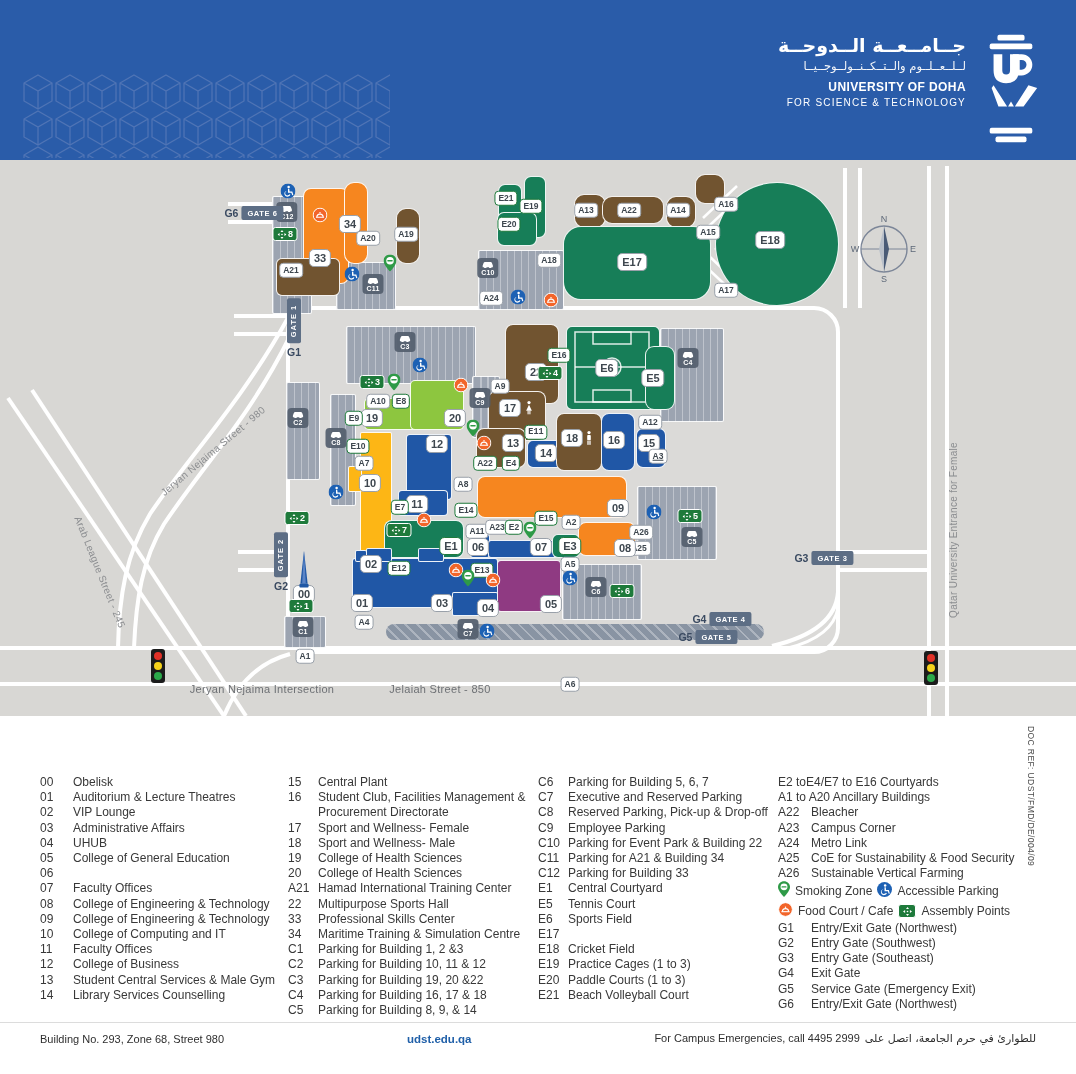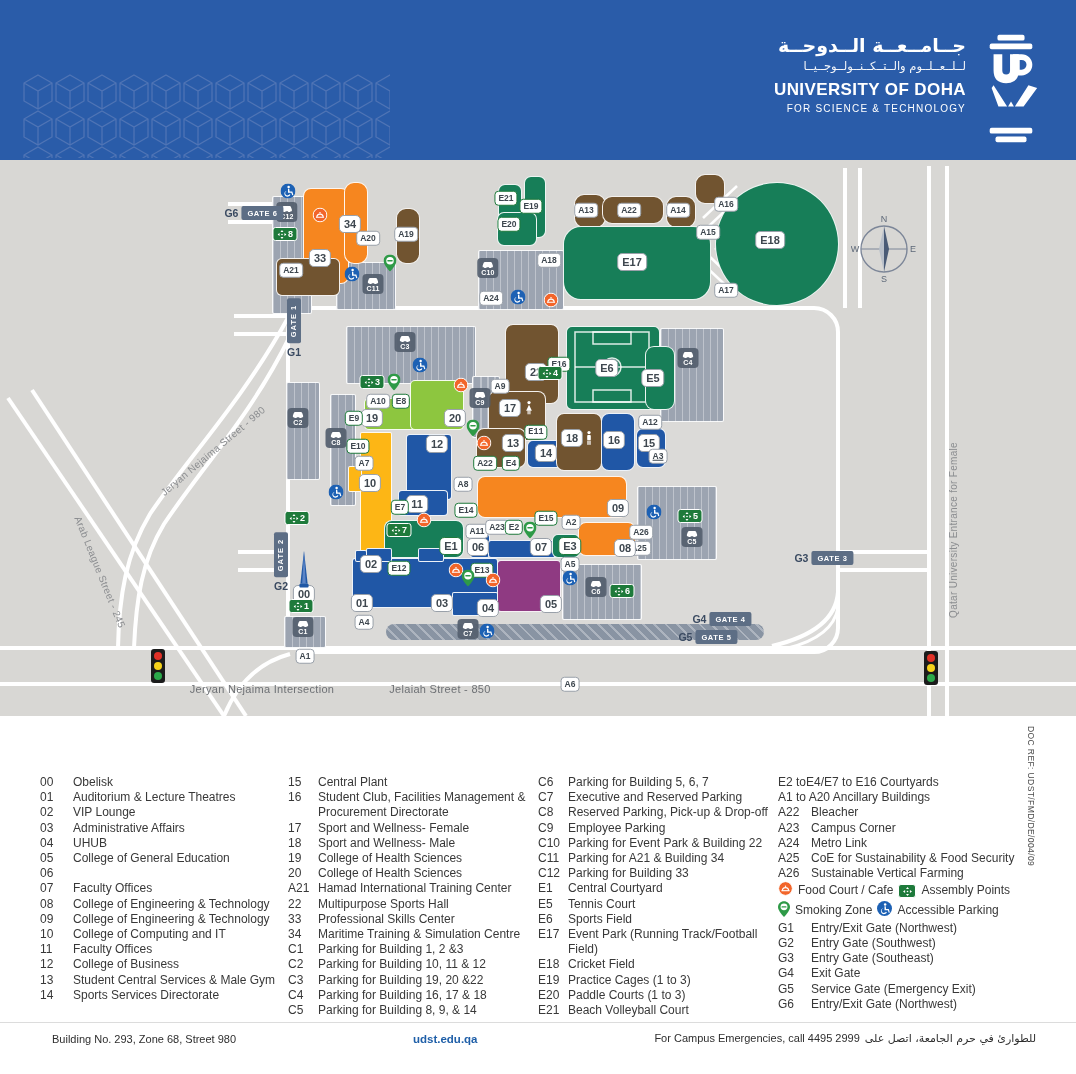--- a/index.html
+++ b/index.html
@@ -5,21 +5,21 @@
   html,body{margin:0;padding:0;background:#fff;font-family:"Liberation Sans",sans-serif;}
   #root{position:relative;width:1076px;height:1074px;overflow:hidden;background:#fff;}
 
   
   #header{position:absolute;left:0;top:0;width:1076px;height:160px;background:#2A5CA9;}
   #cubes{position:absolute;left:22px;top:74px;}
   #logo{position:absolute;right:34px;top:34px;display:flex;align-items:flex-start;gap:14px;color:#fff;}
   #logo .txt{text-align:right;}
   .ar1{font-size:19px;font-weight:bold;font-family:"DejaVu Sans",sans-serif;}
   .ar2{font-size:11.5px;margin-top:3px;font-family:"DejaVu Sans",sans-serif;opacity:.95;}
-  .en1{font-size:17px;font-weight:bold;letter-spacing:.4px;margin-top:7px;}
+  .en1{font-size:12px;font-weight:bold;letter-spacing:.4px;margin-top:7px;}
   .en2{font-size:10px;letter-spacing:1.2px;margin-top:3px;}
 
   
   #map{position:absolute;left:0;top:160px;width:1076px;height:556px;background:#D8D7D4;overflow:hidden;}
   #roads{position:absolute;left:0;top:0;z-index:0;}
   #map-layer{position:absolute;left:0;top:0;width:100%;height:100%;}
   .shape{position:absolute;z-index:2;box-sizing:border-box;border:1.5px solid rgba(255,255,255,.92);}
   .c-or{background:#F6861F}.c-gr{background:#177E58}.c-lg{background:#8DC63F}
   .c-bl{background:#2057A6}.c-pu{background:#8F3A82}.c-yl{background:#FDB615}.c-br{background:#715430}
   .c-lot{background-color:#9CA4B1;background-image:repeating-linear-gradient(90deg,rgba(255,255,255,.34) 0 1.5px,transparent 1.5px 7px);border-radius:4px;z-index:1;}
@@ -57,21 +57,21 @@
   #lcol1 .lcode,#lcol2 .lcode{flex-basis:30px}
   .ltxt{flex:1;}
   .lic{display:flex;align-items:center;gap:5px;}
   .lic svg{flex:0 0 auto;}
   .lic .i-acc svg,.lic .i-food svg{width:15px;height:15px}
   .lic .i-smoke svg{width:12px;height:16px}
   #docref{position:absolute;left:1036px;top:10px;transform-origin:0 0;transform:rotate(90deg);font-size:8.5px;color:#4a4a4a;letter-spacing:.4px;white-space:nowrap;}
 
   
   #footer{position:absolute;left:0;top:1022px;width:1076px;height:52px;border-top:1px solid #DCDCDC;background:#fff;box-sizing:border-box;}
-  #footer .in{display:flex;justify-content:space-between;align-items:flex-end;padding:9px 40px 0 52px;font-size:11px;color:#2e2e2e;}
+  #footer .in{display:flex;justify-content:space-between;align-items:flex-end;padding:9px 40px 0 40px;font-size:11px;color:#2e2e2e;}
   #footer .site{color:#1F5FA8;font-weight:bold;font-size:11.5px;}
   #footer .em{display:flex;gap:5px;}
   .arfont{font-family:"DejaVu Sans",sans-serif;}
 </style>
 </head>
 <body>
 
 <div id="root">
 
   <header id="header">
@@ -218,21 +218,21 @@
         <div class="chip" style="left: 726px; top: 130px;">A17</div>
         <div class="chip" style="left: 549px; top: 100px;">A18</div>
         <div class="chip" style="left: 491px; top: 138px;">A24</div>
         <div class="chip chip-big" style="left: 455px; top: 258px;">20</div>
         <div class="chip chip-big" style="left: 372px; top: 258px;">19</div>
         <div class="chip chip-g" style="left: 354px; top: 258px;">E9</div>
         <div class="chip" style="left: 378px; top: 241px;">A10</div>
         <div class="chip chip-g" style="left: 401px; top: 241px;">E8</div>
         <div class="chip" style="left: 500px; top: 226px;">A9</div>
         <div class="chip chip-big" style="left: 536px; top: 212px;">22</div>
-        <div class="chip chip-g" style="left: 559px; top: 204px;">E16</div>
+        <div class="chip chip-g" style="left: 559px; top: 195px;">E16</div>
         <div class="chip chip-big" style="left: 607px; top: 208px;">E6</div>
         <div class="chip chip-big" style="left: 653px; top: 218px;">E5</div>
         <div class="chip" style="left: 650px; top: 262px;">A12</div>
         <div class="chip chip-big" style="left: 510px; top: 248px;">17</div>
         <div class="chip chip-g" style="left: 536px; top: 272px; font-family: Liberation Mono, monospace;">E11</div>
         <div class="chip chip-big" style="left: 513px; top: 283px;">13</div>
         <div class="chip chip-big" style="left: 546px; top: 293px;">14</div>
         <div class="chip chip-big" style="left: 572px; top: 278px;">18</div>
         <div class="chip chip-big" style="left: 614px; top: 280px;">16</div>
         <div class="chip chip-big" style="left: 649px; top: 283px;">15</div>
@@ -756,21 +756,21 @@
         <div class="lrow">
           <span class="lcode">12</span>
           <span class="ltxt">College of Business</span>
         </div>
         <div class="lrow">
           <span class="lcode">13</span>
           <span class="ltxt">Student Central Services &amp; Male Gym</span>
         </div>
         <div class="lrow">
           <span class="lcode">14</span>
-          <span class="ltxt">Sports Services Directorate</span>
+          <span class="ltxt">Library Services Counselling</span>
         </div>
       </div>
     <div class="lcol" id="lcol1">
         <div class="lrow">
           <span class="lcode">15</span>
           <span class="ltxt">Central Plant</span>
         </div>
         <div class="lrow">
           <span class="lcode">16</span>
           <span class="ltxt">Student Club, Facilities Management &amp; Procurement Directorate</span>
@@ -864,21 +864,20 @@
         <div class="lrow">
           <span class="lcode">E5</span>
           <span class="ltxt">Tennis Court</span>
         </div>
         <div class="lrow">
           <span class="lcode">E6</span>
           <span class="ltxt">Sports Field</span>
         </div>
         <div class="lrow">
           <span class="lcode">E17</span>
-          <span class="ltxt">Event Park (Running Track/Football Field)</span>
         </div>
         <div class="lrow">
           <span class="lcode">E18</span>
           <span class="ltxt">Cricket Field</span>
         </div>
         <div class="lrow">
           <span class="lcode">E19</span>
           <span class="ltxt">Practice Cages (1 to 3)</span>
         </div>
         <div class="lrow">
@@ -909,56 +908,56 @@
           <span class="lcode">A24</span>
           <span class="ltxt">Metro Link</span>
         </div>
         <div class="lrow">
           <span class="lcode">A25</span>
           <span class="ltxt">CoE for Sustainability &amp; Food Security</span>
         </div>
         <div class="lrow">
           <span class="lcode">A26</span>
           <span class="ltxt">Sustainable Vertical Farming</span>
-        </div>
-        <div class="lic">
-          <span class="i-food"><svg viewBox="0 0 24 24">
-              <circle cx="12" cy="12" r="11" fill="#F2652A" stroke="#fff" stroke-width="1.6"></circle>
-              <g stroke="#fff" stroke-width="1.8" fill="none">
-                <path d="M5.5 15.5h13"></path>
-                <path d="M7 15.5a5 5 0 0 1 10 0"></path>
-              </g>
-              <circle cx="12" cy="8.2" r="1.2" fill="#fff"></circle>
-            </svg></span>
-          <span>Food Court / Cafe</span>
-          <span class="asm-box">
-            <svg viewBox="0 0 12 12" fill="#fff">
-              <path d="M6 0l2 2.8H4zM6 12L4 9.2h4zM0 6l2.8-2v4zM12 6L9.2 4v4z"></path>
-              <circle cx="6" cy="6" r="1.1"></circle>
-            </svg>
-          </span>
-          <span>Assembly Points</span>
         </div>
         <div class="lic">
           <span class="i-smoke"><svg viewBox="0 0 16 21">
               <path d="M8 0C3.6 0 0 3.5 0 7.8 0 13.4 8 21 8 21s8-7.6 8-13.2C16 3.5 12.4 0 8 0z" fill="#2E9A47"></path>
               <circle cx="8" cy="7.6" r="4.6" fill="#fff"></circle>
               <rect x="4.6" y="6.9" width="6.8" height="1.6" rx=".8" fill="#2E9A47"></rect>
             </svg></span>
           <span>Smoking Zone</span>
           <span class="i-acc"><svg viewBox="0 0 24 24">
               <circle cx="12" cy="12" r="12" fill="#1D61B4"></circle>
               <g fill="#fff">
                 <circle cx="13" cy="5.6" r="2"></circle>
                 <path d="M12 8.2h2l.5 4.6h4.4l1.6 5.4-1.7.6-1.4-4.2H12z"></path>
                 <path d="M8.6 11.8a5 5 0 1 0 7.2 6.2l-1.5-1a3.6 3.6 0 1 1-4.6-4.9z"></path>
               </g>
             </svg></span>
           <span>Accessible Parking</span>
         </div>
+        <div class="lic">
+          <span class="i-food"><svg viewBox="0 0 24 24">
+              <circle cx="12" cy="12" r="11" fill="#F2652A" stroke="#fff" stroke-width="1.6"></circle>
+              <g stroke="#fff" stroke-width="1.8" fill="none">
+                <path d="M5.5 15.5h13"></path>
+                <path d="M7 15.5a5 5 0 0 1 10 0"></path>
+              </g>
+              <circle cx="12" cy="8.2" r="1.2" fill="#fff"></circle>
+            </svg></span>
+          <span>Food Court / Cafe</span>
+          <span class="asm-box">
+            <svg viewBox="0 0 12 12" fill="#fff">
+              <path d="M6 0l2 2.8H4zM6 12L4 9.2h4zM0 6l2.8-2v4zM12 6L9.2 4v4z"></path>
+              <circle cx="6" cy="6" r="1.1"></circle>
+            </svg>
+          </span>
+          <span>Assembly Points</span>
+        </div>
         <div class="lrow">
           <span class="lcode">G1</span>
           <span class="ltxt">Entry/Exit Gate (Northwest)</span>
         </div>
         <div class="lrow">
           <span class="lcode">G2</span>
           <span class="ltxt">Entry Gate (Southwest)</span>
         </div>
         <div class="lrow">
           <span class="lcode">G3</span>

